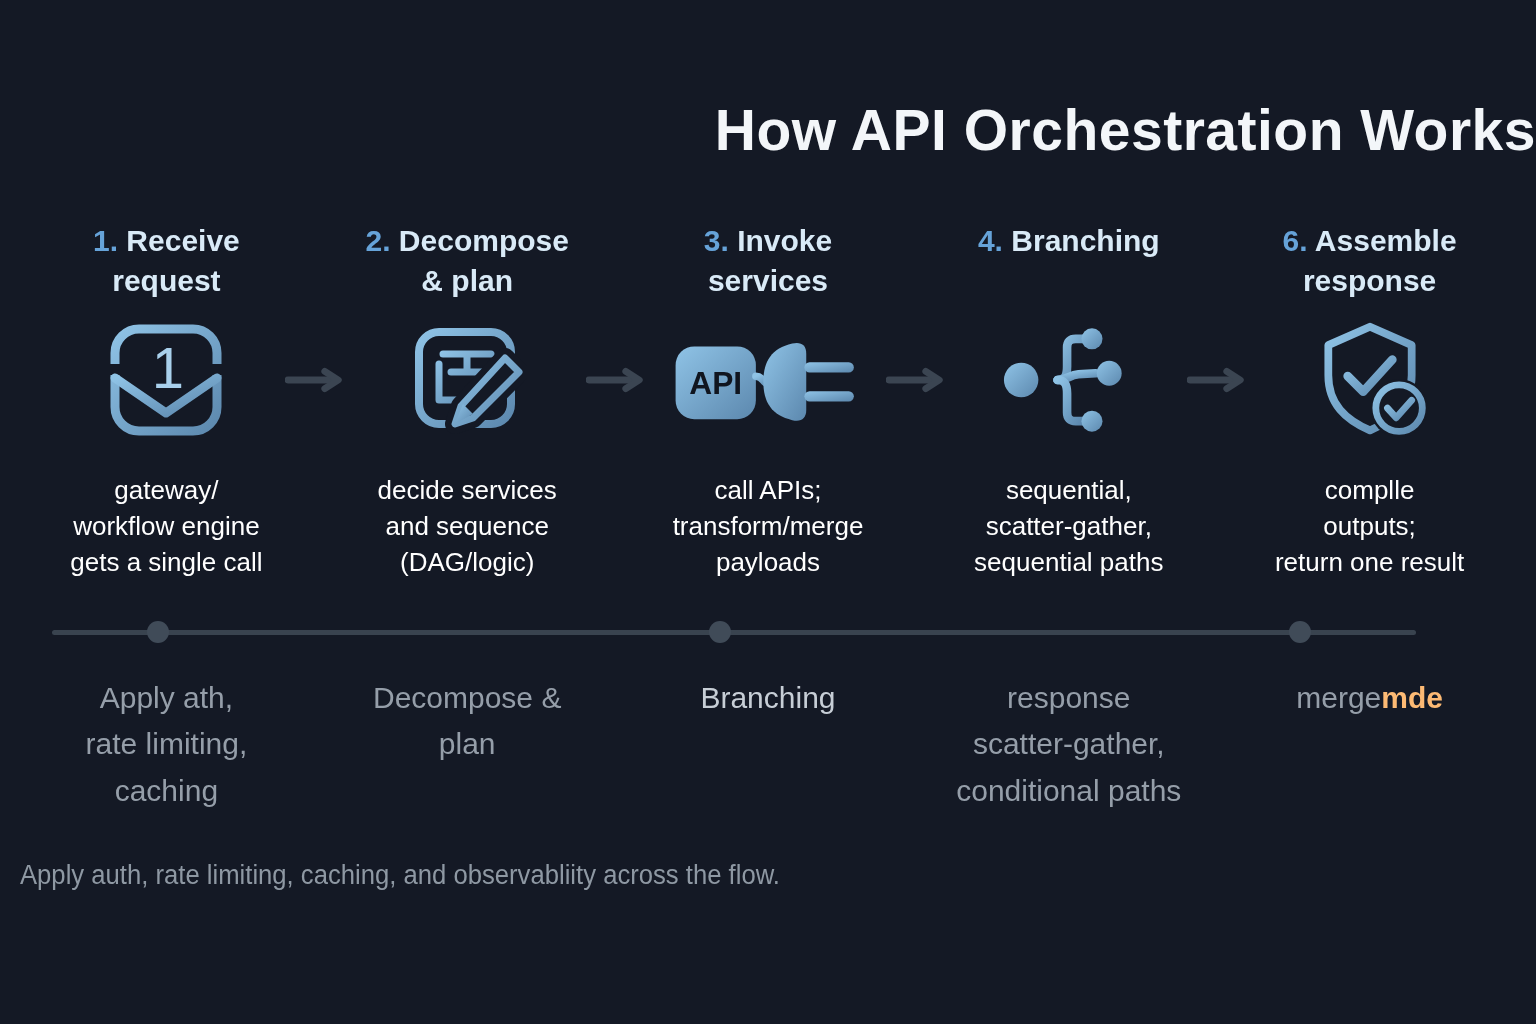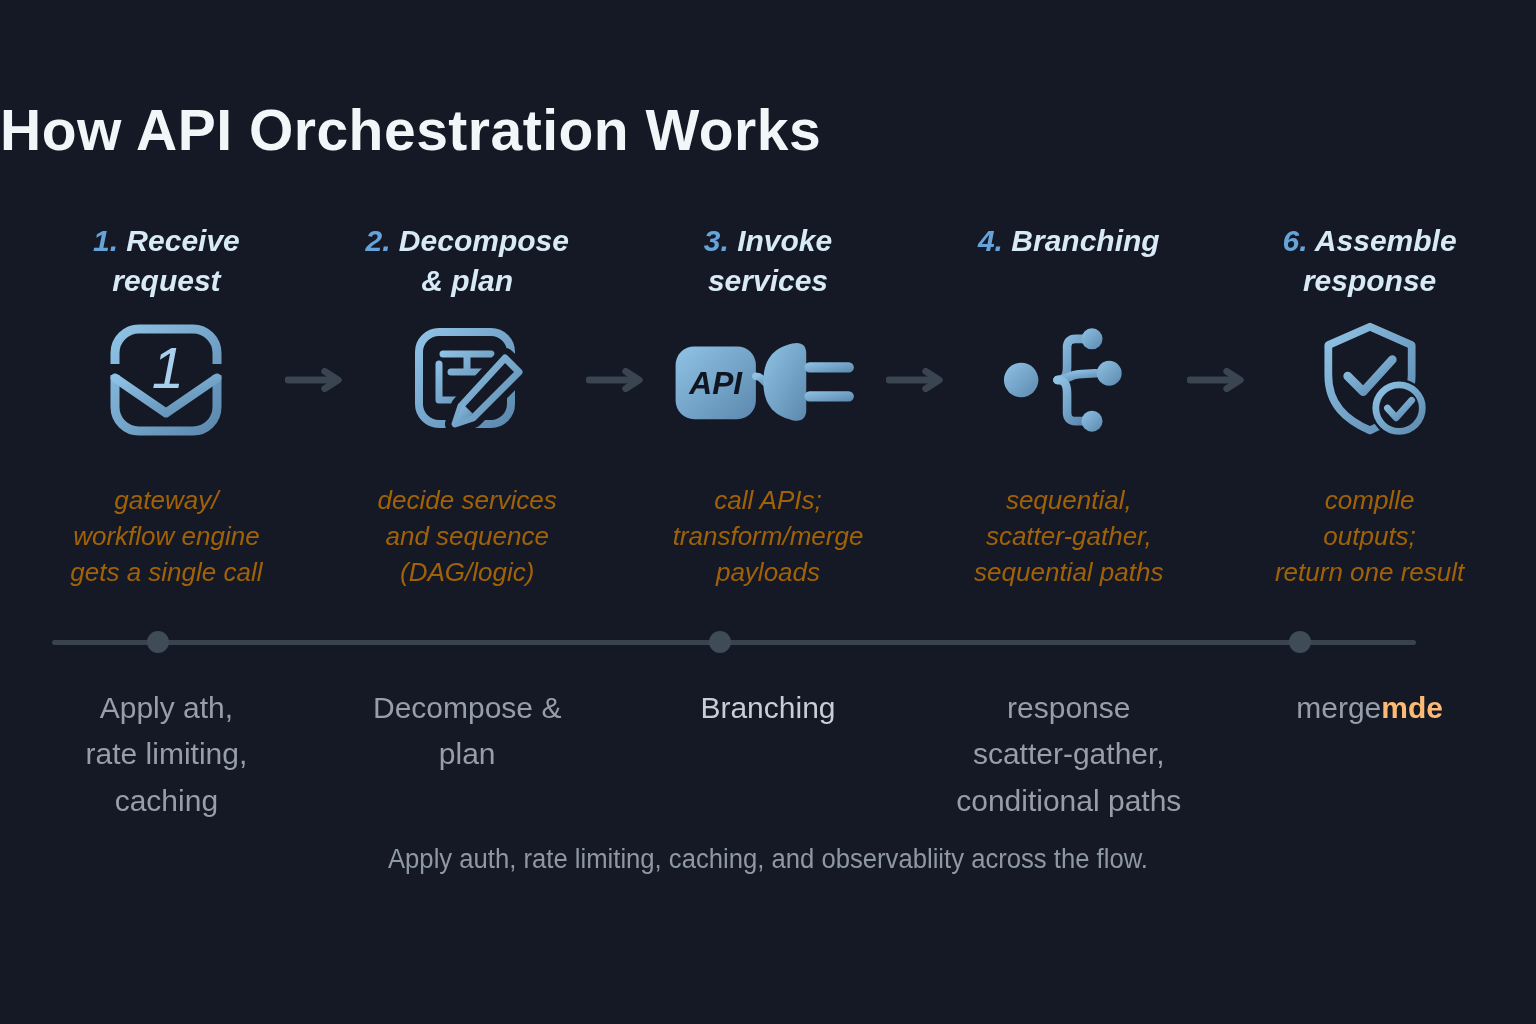--- a/index.html
+++ b/index.html
@@ -7,50 +7,50 @@
     width: 1536px; height: 1024px;
     background: #141925;
     font-family: "Liberation Sans", sans-serif;
     overflow: hidden;
     -webkit-font-smoothing: antialiased;
   }
   .page { width: 1536px; height: 1024px; position: relative; }
 
   .title {
     margin-top: 97px;
-    text-align: left;
+    text-align: right;
     font-size: 57px;
     font-weight: 700;
     color: #f3f6f9;
     letter-spacing: 0.5px;
   }
 
   .cols {
     display: grid;
     grid-template-columns: 1fr 64px 1fr 64px 1fr 64px 1fr 64px 1fr;
     padding: 0 48px;
   }
   .flow { margin-top: 58px; }
 
-  .step { display: flex; flex-direction: column; align-items: center; text-align: center; font-style: italic; }
+  .step { display: flex; flex-direction: column; align-items: center; text-align: center; }
   .step-header {
     min-height: 84px;
     font-size: 30px;
     font-weight: 700;
     line-height: 1.33;
     color: #d9eaf7;
   }
   .step-num { color: #66a3d9; }
   .step-title { white-space: pre-line; }
   .icon-box { height: 142px; display: flex; align-items: center; justify-content: center; margin-top: 4px; }
   .step-desc {
-    margin-top: 32px;
+    margin-top: 22px;
     font-size: 26px;
     line-height: 1.38;
-    color: #a16207;
+    color: #ffffff;
     white-space: pre-line;
   }
   .arrow-cell { display: flex; justify-content: center; padding-top: 146px; }
 
   .timeline {
     position: relative;
     margin: 40px 120px 0 52px;
     height: 22px;
   }
   .tl-line {
@@ -70,22 +70,21 @@
     text-align: center;
     font-size: 30px;
     line-height: 1.55;
     color: #959ea9;
     white-space: pre-line;
   }
   .tl-label.hl { color: #c7ced6; }
   .bold-suffix { font-weight: 700; color: #fdba74; }
 
   .footer {
-    margin-top: 20px;
-    text-align: center;
+    margin-top: 46px;
   }
   .footer-text {
     display: inline-block;
     font-size: 27px;
     color: #8e98a3;
     transform: scaleX(0.95);
     transform-origin: center;
   }
 </style>
 </head>

